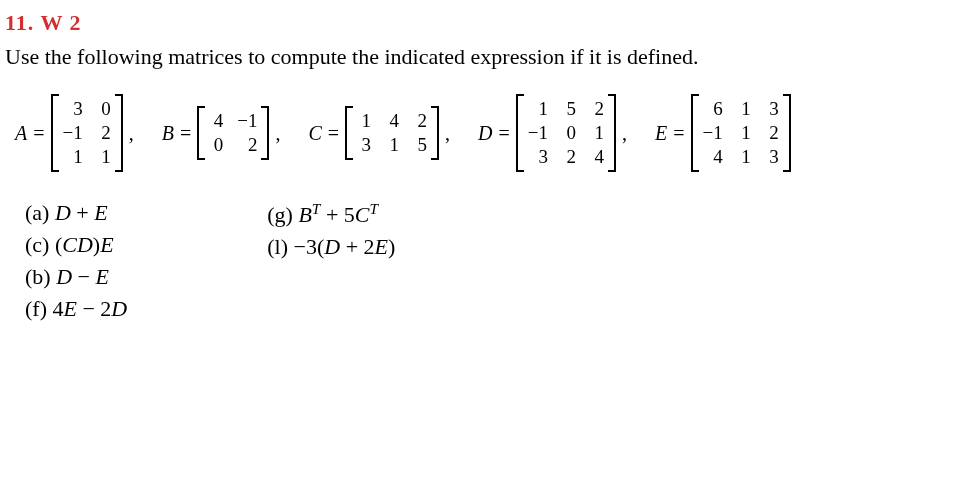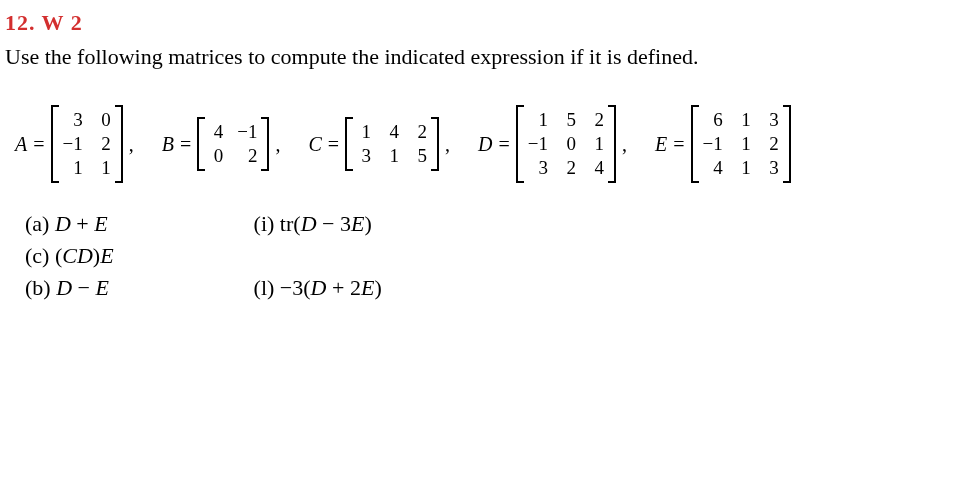--- a/index.html
+++ b/index.html
@@ -14,21 +14,21 @@
     }
     .header-fragment {
       color: #d32f2f;
       font-weight: bold;
       font-size: 22px;
       margin-bottom: 8px;
       letter-spacing: 1px;
     }
     .prompt {
       font-size: 22px;
-      margin-bottom: 35px;
+      margin-bottom: 24px;
     }
     .matrices-row {
       display: flex;
       align-items: center;
       gap: 28px;
       margin-bottom: 28px;
       flex-wrap: nowrap;
       padding-left: 10px;
     }
     .mat-eq {
@@ -89,32 +89,31 @@
     .exercises {
       display: flex;
       gap: 140px;
       padding-left: 20px;
       font-size: 22px;
     }
     .exercise-col {
       display: flex;
       flex-direction: column;
       gap: 6px;
-      justify-content: space-between;
     }
     .exercise-item {
       white-space: nowrap;
     }
     .italic { font-style: italic; }
     sup { font-size: 0.7em; font-style: italic; }
   </style>
 </head>
 <body>
 
-<div class="header-fragment">12. W 2</div>
+<div class="header-fragment">11. W 2</div>
 
 <div class="prompt">Use the following matrices to compute the indicated expression if it is defined.</div>
 
 <div class="matrices-row">
 
   <span class="mat-eq">
     <span class="mat-label">A</span>
     <span class="eq">=</span>
     <span class="bracket-wrap">
       <span class="bracket left">
@@ -225,18 +224,19 @@
         </span>
     </span>
   </span>
 </div>
 
 <div class="exercises">
   <div class="exercise-col" id="col-left">
       <div class="exercise-item">(a) <span class="italic">D</span> + <span class="italic">E</span></div>
       <div class="exercise-item">(c) (<span class="italic">C</span><span class="italic">D</span>)<span class="italic">E</span></div>
       <div class="exercise-item">(b) <span class="italic">D</span> − <span class="italic">E</span></div>
+      <div class="exercise-item">(f) 4<span class="italic">E</span> − 2<span class="italic">D</span></div>
     </div>
   <div class="exercise-col" id="col-right">
-      <div class="exercise-item">(i) tr(<span class="italic">D</span> − 3<span class="italic">E</span>)</div>
+      <div class="exercise-item">(g) <span class="italic">B</span><sup>T</sup> + 5<span class="italic">C</span><sup>T</sup></div>
       <div class="exercise-item">(l) −3(<span class="italic">D</span> + 2<span class="italic">E</span>)</div>
     </div>
 </div>
 
 </body></html>

